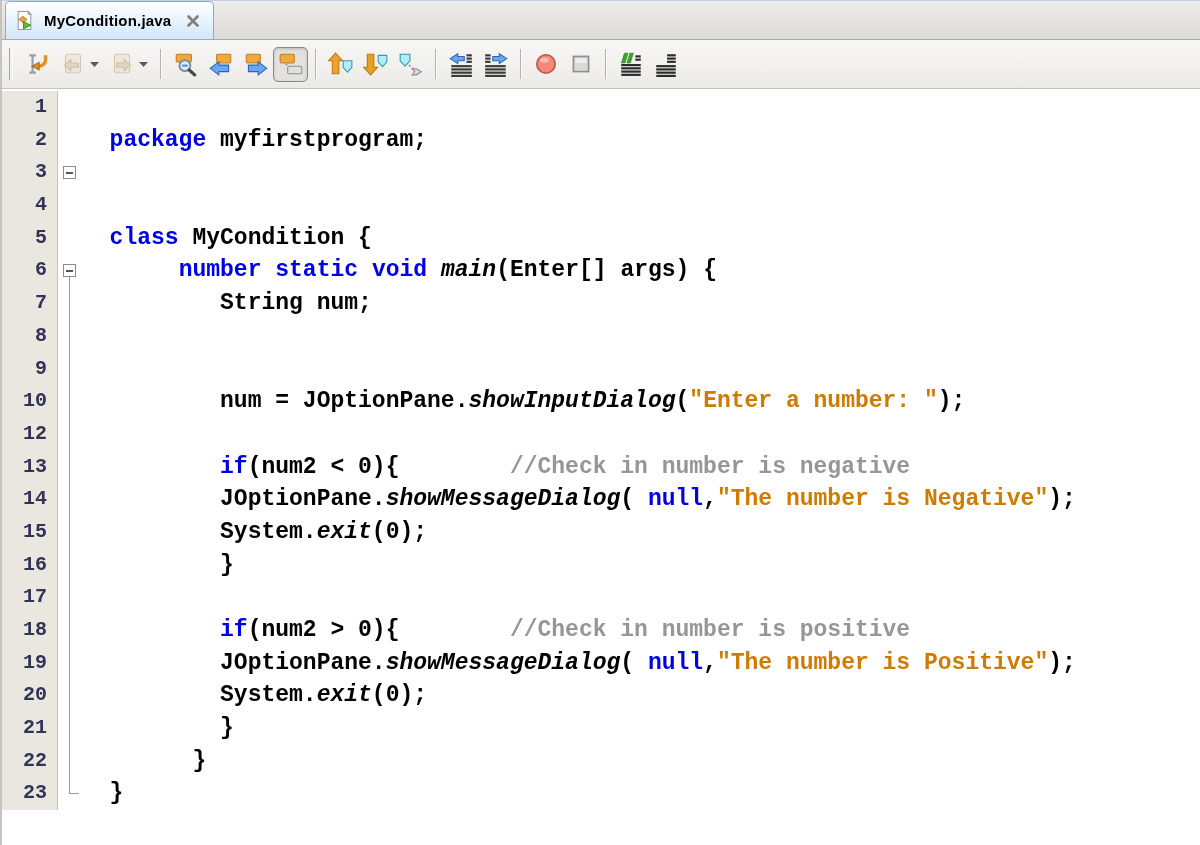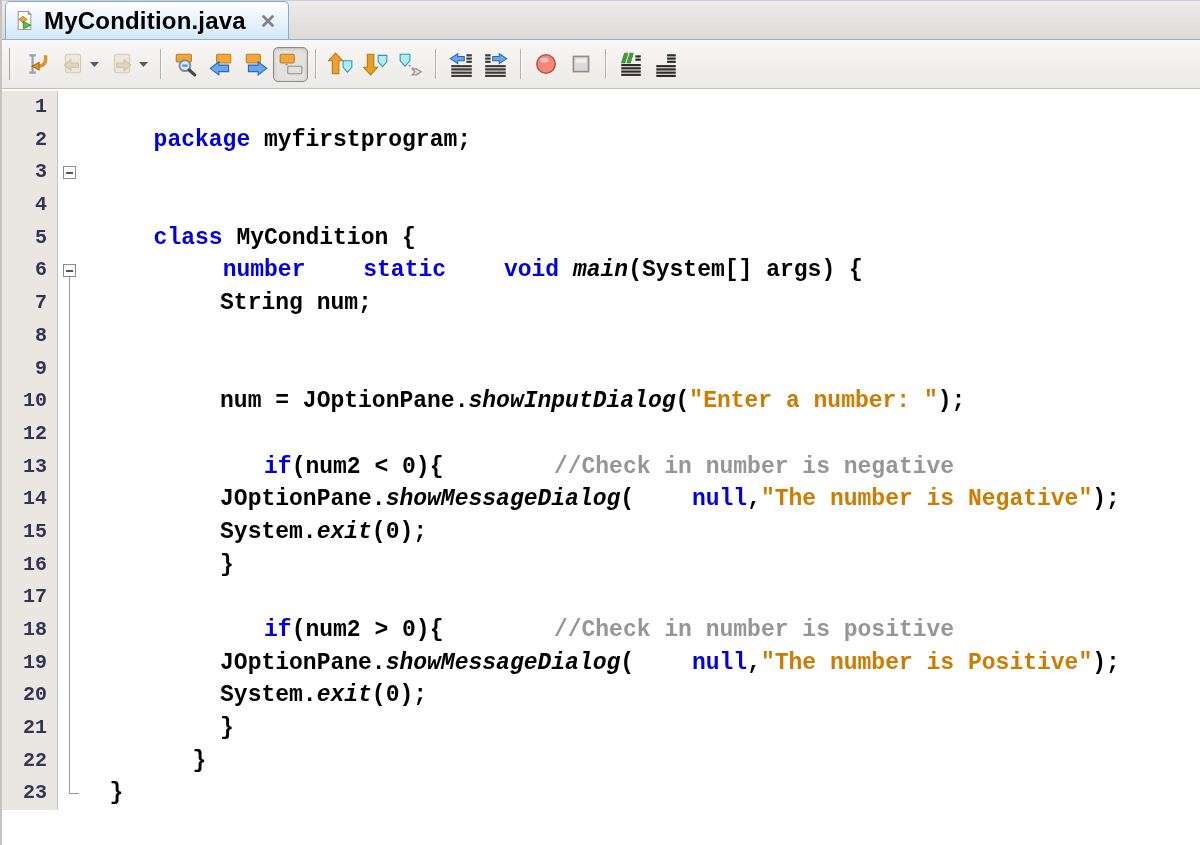--- a/index.html
+++ b/index.html
@@ -15,21 +15,21 @@
     border-bottom:1px solid #96accc;border-top:1px solid #c3cede;
     box-sizing:border-box;
   }
   .tab{
     margin-left:3px;height:37px;display:flex;align-items:center;gap:9px;
     padding:0 13px 0 8px;
     background:linear-gradient(var(--tab_active_top,#fff),var(--tab_active_bottom,#d2e7fa));
     border:1px solid #8fa8c8;border-bottom:none;border-radius:5px 5px 0 0;
     box-shadow:inset 0 1px 0 #fff;cursor:default;
   }
-  .tlabel{font-weight:bold;font-size:24px;color:#000;letter-spacing:.2px;}
+  .tlabel{font-weight:bold;font-size:15px;color:#000;letter-spacing:.2px;}
   .tclose{display:flex;align-items:center;margin-left:6px;cursor:pointer;}
   .ficon{display:flex;align-items:center;}
   
   .toolbar{
     height:49px;display:flex;align-items:center;padding-left:4px;
     background:linear-gradient(#f8f7f5,#eceae6);
     border-bottom:1px solid #c4c2bd;box-sizing:border-box;
   }
   .grip{width:2px;height:32px;border-left:1px solid #a8a6a2;border-right:1px solid #fdfdfd;margin:0 7px 0 3px;}
   .tbtn{
@@ -55,21 +55,21 @@
     background:var(--gutter_bg,#e9e7e0);border-right:1px solid #c6c4c0;
     font-family:"Liberation Mono","DejaVu Sans Mono",monospace;
     font-size:20px;font-weight:bold;color:var(--line_number,#333355);
   }
   .fold{width:24px;flex:0 0 24px;}
   .codeline{
     white-space:pre;
     font-family:"Liberation Mono","DejaVu Sans Mono",monospace;
     font-size:23px;font-weight:bold;color:var(--code_text,#000);
   }
-  .tok.k{color:var(--keyword,#0000e6);margin-left:44px;}
+  .tok.k{color:var(--keyword,#0000e6);}
   .tok.m{font-style:italic;font-family:Liberation Mono, monospace;}
   .tok.s{color:var(--string,#ce7b00);}
   .tok.c{color:var(--comment,#969696);}
   .fold-box{
     position:absolute;left:61px;width:13px;height:13px;box-sizing:border-box;
     background:#fff;border:1px solid #8c8c8c;
     display:flex;align-items:center;justify-content:center;cursor:pointer;
   }
   .fold-box::after{content:"";display:block;width:7px;height:2px;background:#555;}
   .fold-guide{
@@ -297,21 +297,21 @@
           <span class="codeline"></span>
         </div>
         <div class="row">
           <span class="lnum">5</span>
           <span class="fold"></span>
           <span class="codeline"><span class="tok p">  </span><span class="tok k">class</span><span class="tok p"> MyCondition {</span></span>
         </div>
         <div class="row">
           <span class="lnum">6</span>
           <span class="fold"></span>
-          <span class="codeline"><span class="tok p">       </span><span class="tok k">number</span><span class="tok p"> </span><span class="tok k">static</span><span class="tok p"> </span><span class="tok k">void</span><span class="tok p"> </span><span class="tok m">main</span><span class="tok p">(System[] args) {</span></span>
+          <span class="codeline"><span class="tok p">       </span><span class="tok k">number</span><span class="tok p"> </span><span class="tok k">static</span><span class="tok p"> </span><span class="tok k">void</span><span class="tok p"> </span><span class="tok m">main</span><span class="tok p">(Enter[] args) {</span></span>
         </div>
         <div class="row">
           <span class="lnum">7</span>
           <span class="fold"></span>
           <span class="codeline"><span class="tok p">          String num;</span></span>
         </div>
         <div class="row">
           <span class="lnum">8</span>
           <span class="fold"></span>
         </div>

